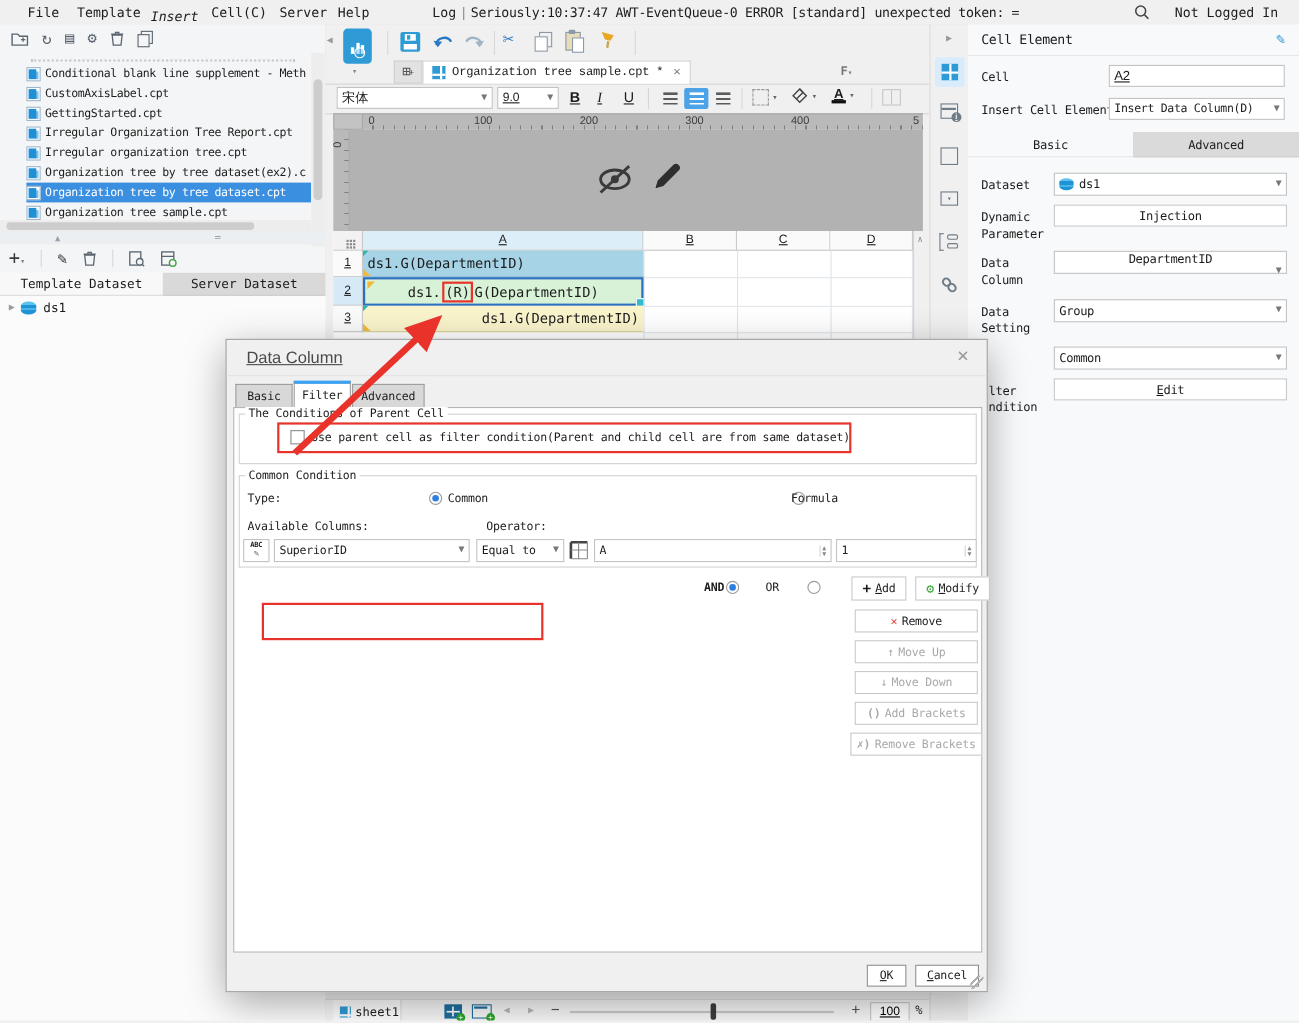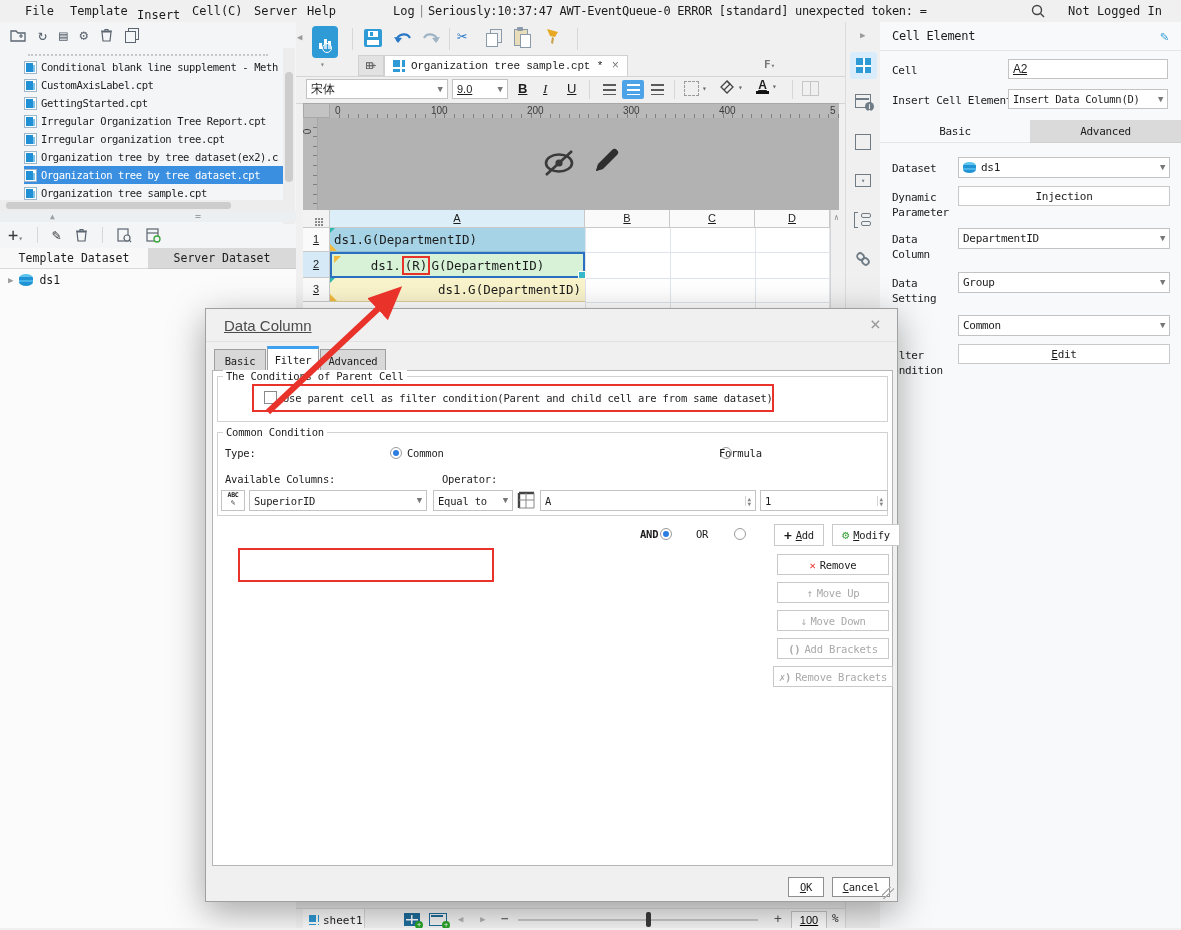--- a/index.html
+++ b/index.html
@@ -48,21 +48,21 @@
   .tri-t{position:absolute;left:0;top:0;width:0;height:0;border-left:5px solid #2fb6ad;border-bottom:5px solid transparent;}
 </style>
 </head>
 <body>
 
 <div id="app">
 
   <div class="abs" style="left:0;top:0;width:1181px;height:22px;background:#f0f0f0;border-bottom:1px solid #dcdcdc;display:flex;align-items:center;font-size:12px;">
     <span class="abs" style="left:25px;top:4px;">File</span>
     <span class="abs" style="left:70px;top:4px;">Template</span>
-    <span class="abs" style="left:137px;top:8px;">Insert</span>
+    <span class="abs" style="left:137px;top:8px;font-style:italic;">Insert</span>
     <span class="abs" style="left:192px;top:4px;">Cell(C)</span>
     <span class="abs" style="left:254px;top:4px;">Server</span>
     <span class="abs" style="left:307px;top:4px;">Help</span>
     <span class="abs" style="left:393px;top:4px;">Log</span>
     <span class="abs" style="left:418px;top:4px;color:#888;">|</span>
     <span class="abs sq" style="left:428px;top:4px;">Seriously:10:37:47 AWT-EventQueue-0 ERROR [standard] unexpected token: =</span>
     <span class="abs" style="left:1030px;top:3px;">
       <svg width="16" height="16" viewBox="0 0 16 16">
           <circle cx="7" cy="7" r="4.5" fill="none" stroke="#444" stroke-width="1.4"></circle>
           <line x1="10.5" y1="10.5" x2="14" y2="14" stroke="#444" stroke-width="1.4"></line>
@@ -442,21 +442,21 @@
     <div class="combo abs" style="left:78px;top:135px;width:212px;height:21px;gap:5px;">
         <span class="db-ic" style="width:13px;height:11px;"></span>
         <span>ds1</span>
         <span class="chev">▼</span>
       </div>
     <span class="abs" style="left:12px;top:168px;width:66px;line-height:15px;">Dynamic Parameter</span>
     <div class="btn abs" style="left:78px;top:164px;width:212px;height:20px;font-size:11px;">
         <span>Injection</span>
       </div>
     <span class="abs" style="left:12px;top:210px;width:60px;line-height:15px;">Data Column</span>
-    <div class="combo abs" style="left:78px;top:206px;width:212px;height:21px;">
+    <div class="combo abs" style="left:78px;top:206px;width:212px;height:21px;flex-direction:column;">
         <span>DepartmentID</span>
         <span class="chev">▼</span>
       </div>
     <span class="abs" style="left:12px;top:254px;width:60px;line-height:15px;">Data Setting</span>
     <div class="combo abs" style="left:78px;top:250px;width:212px;height:21px;">
         <span>Group</span>
         <span class="chev">▼</span>
       </div>
     <div class="combo abs" style="left:78px;top:293px;width:212px;height:21px;">
         <span>Common</span>

